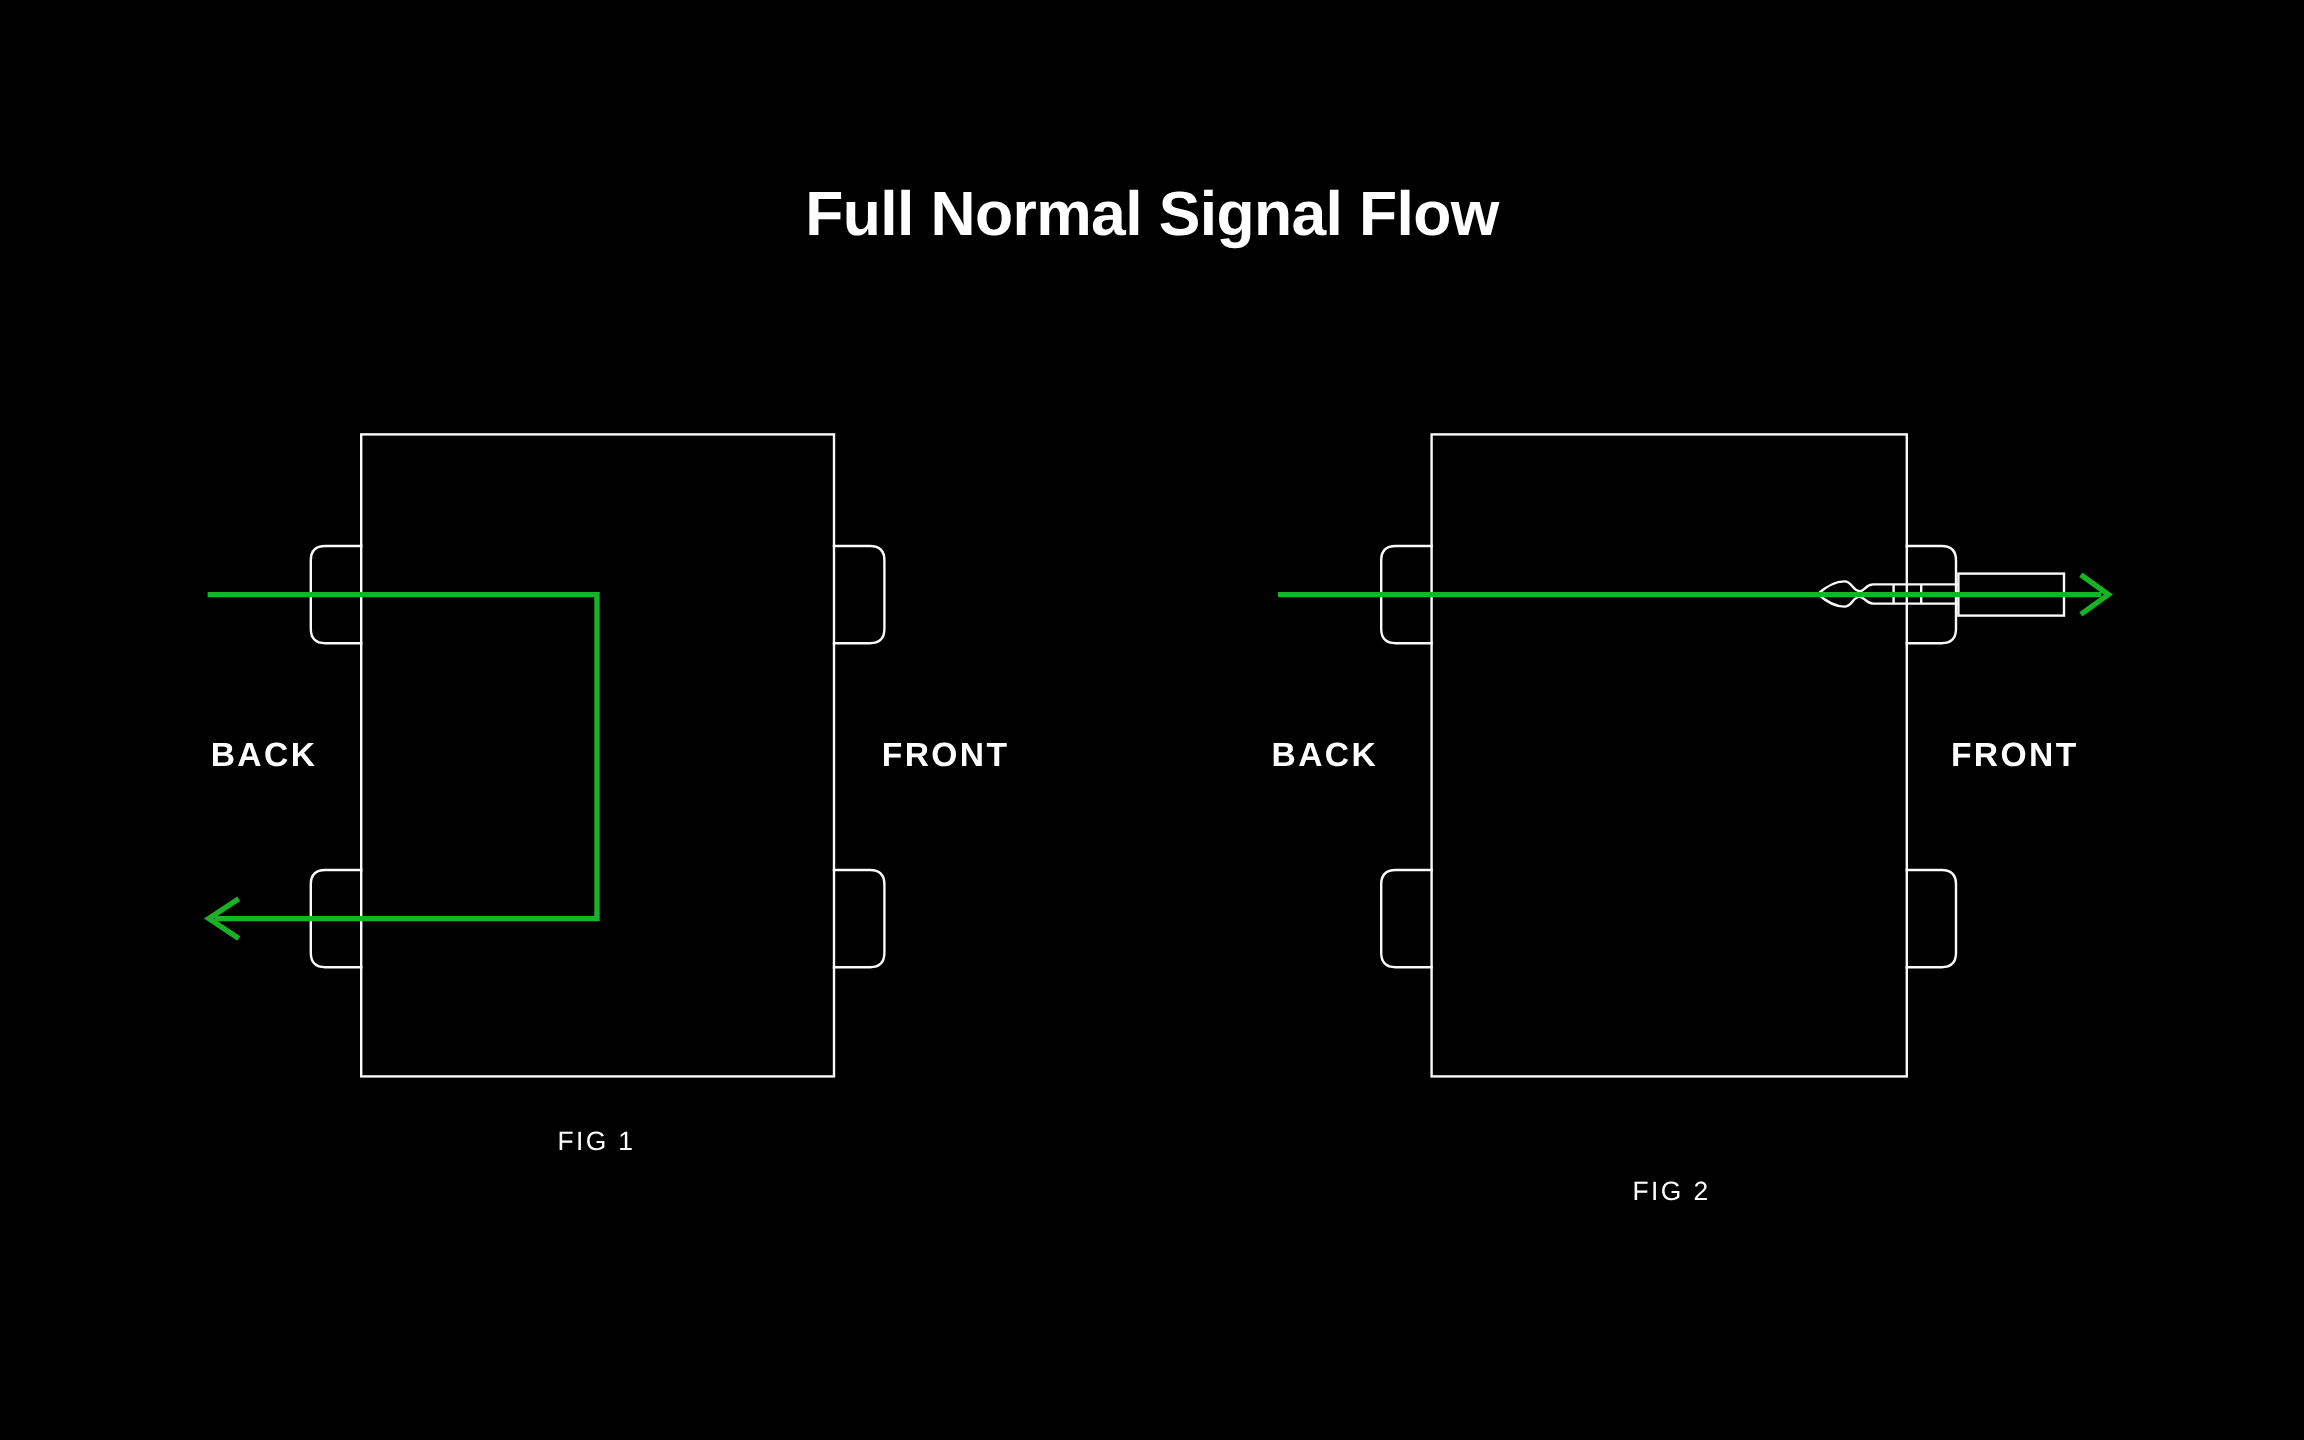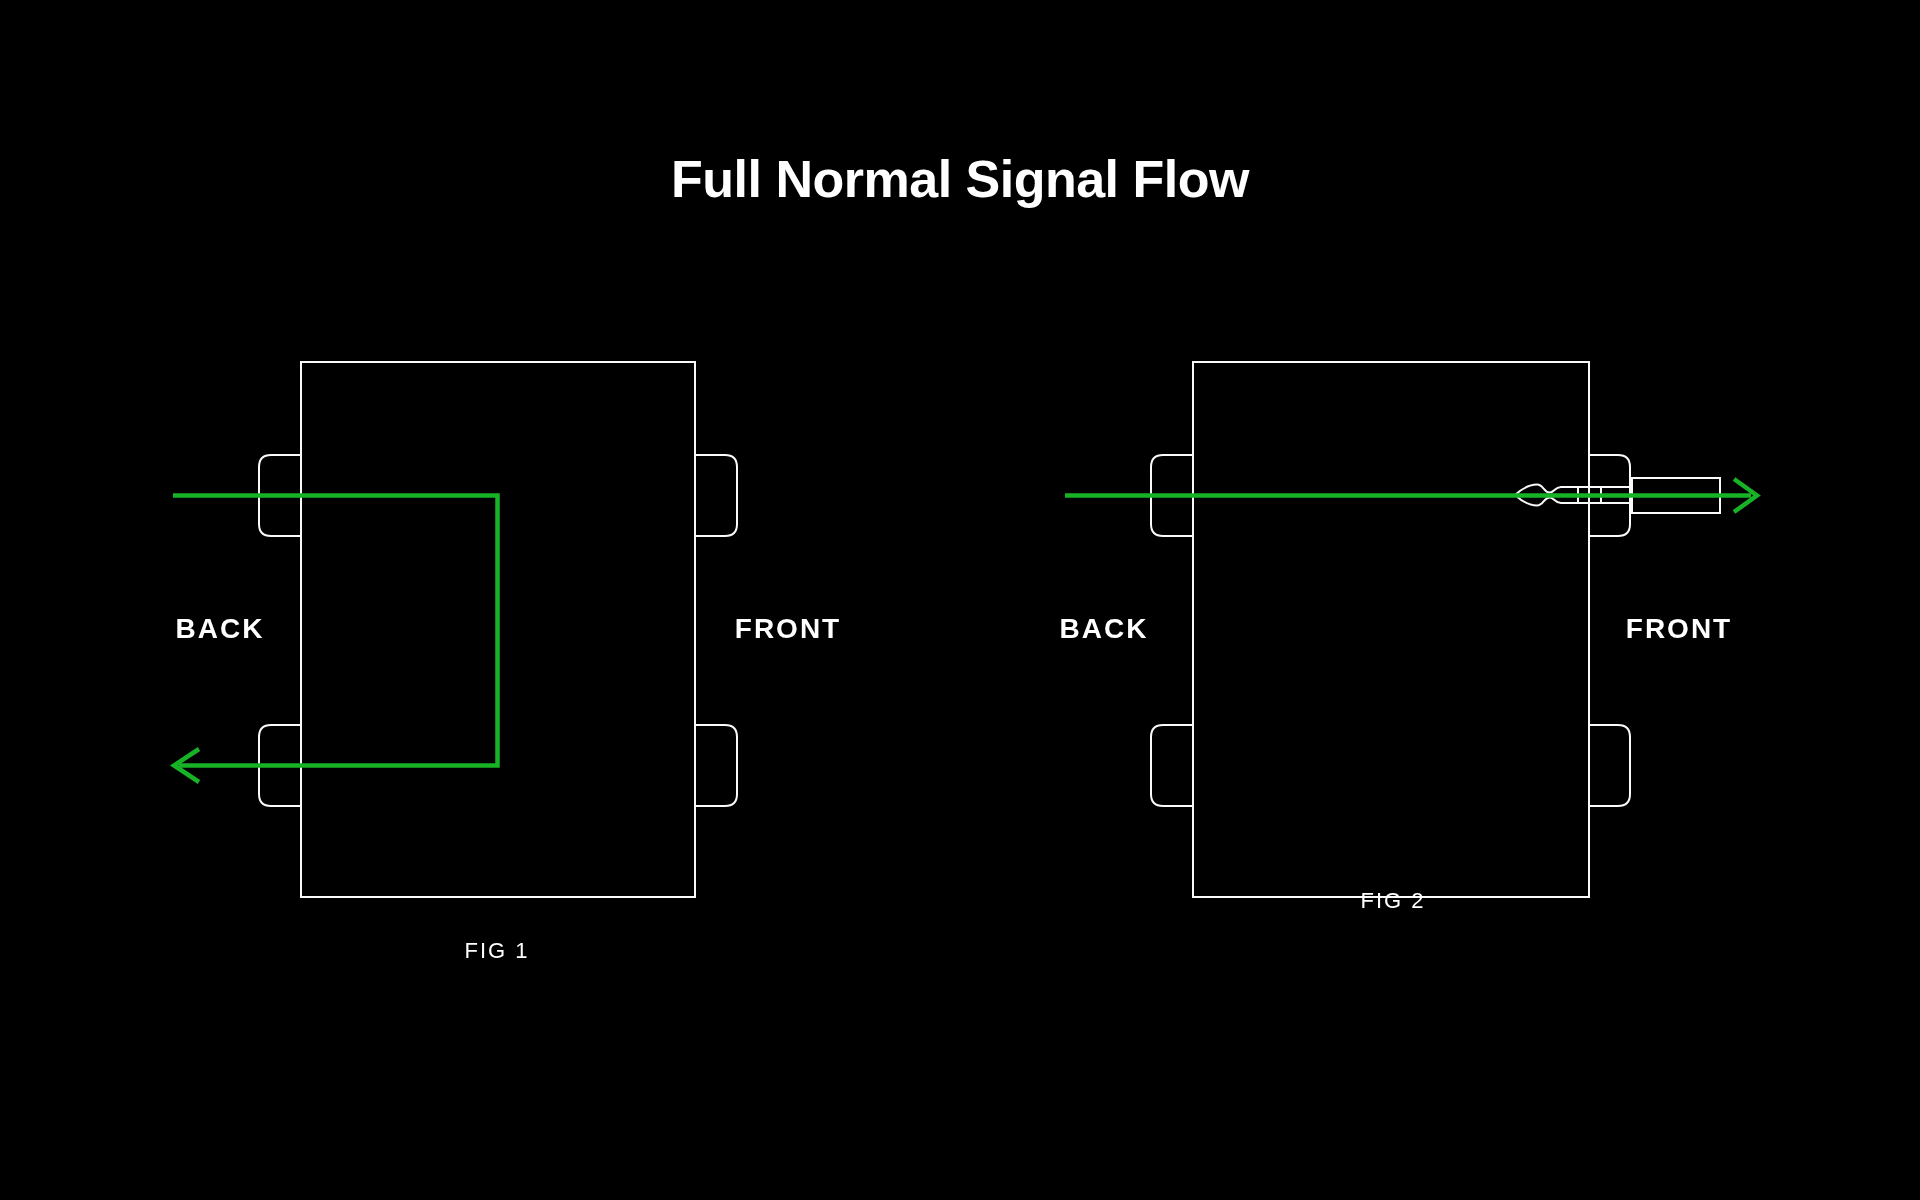--- a/index.html
+++ b/index.html
@@ -103,15 +103,15 @@
       <path d="M 1734 479 L 1757 495.5 L 1734 512" fill="none" stroke="#18b226" stroke-width="4.5" stroke-linejoin="miter"></path>
     </g>
   </svg>
 
   <div class="side-label" style="left:220px; top:629px;">BACK</div>
   <div class="side-label" style="left:788px; top:629px;">FRONT</div>
   <div class="fig-caption" style="left:497px; top:951px;">FIG 1</div>
 
   <div class="side-label" style="left:1104px; top:629px;">BACK</div>
   <div class="side-label" style="left:1679px; top:629px;">FRONT</div>
-  <div class="fig-caption" style="left:1393px; top:901px;">FIG 2</div>
+  <div class="fig-caption" style="left:1393px; top:993px;">FIG 2</div>
 
 </div>
 
 </body></html>

